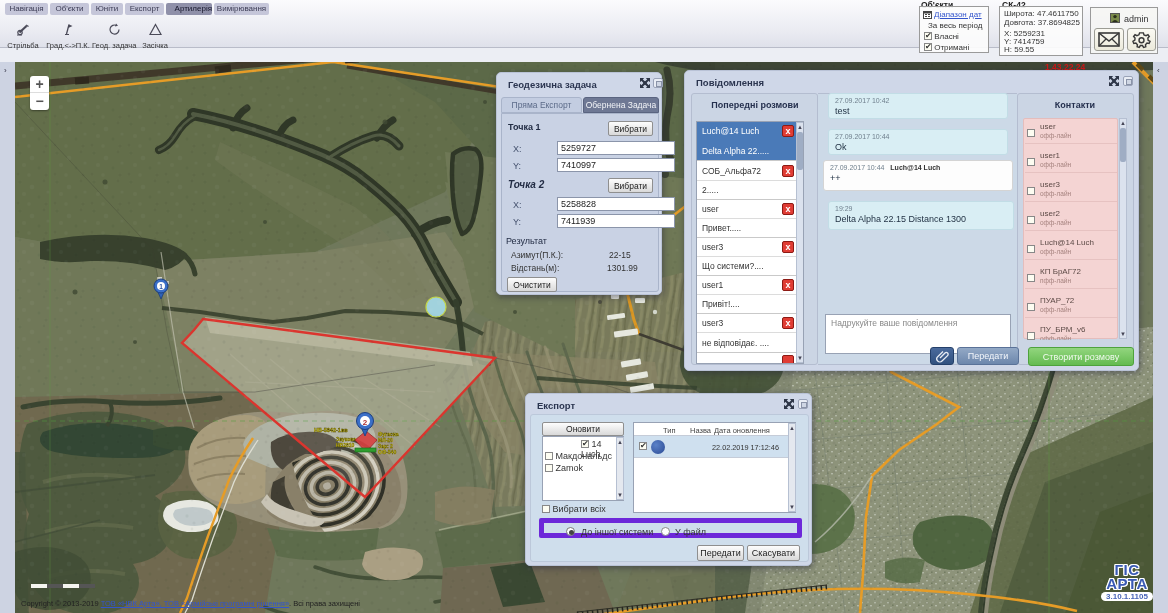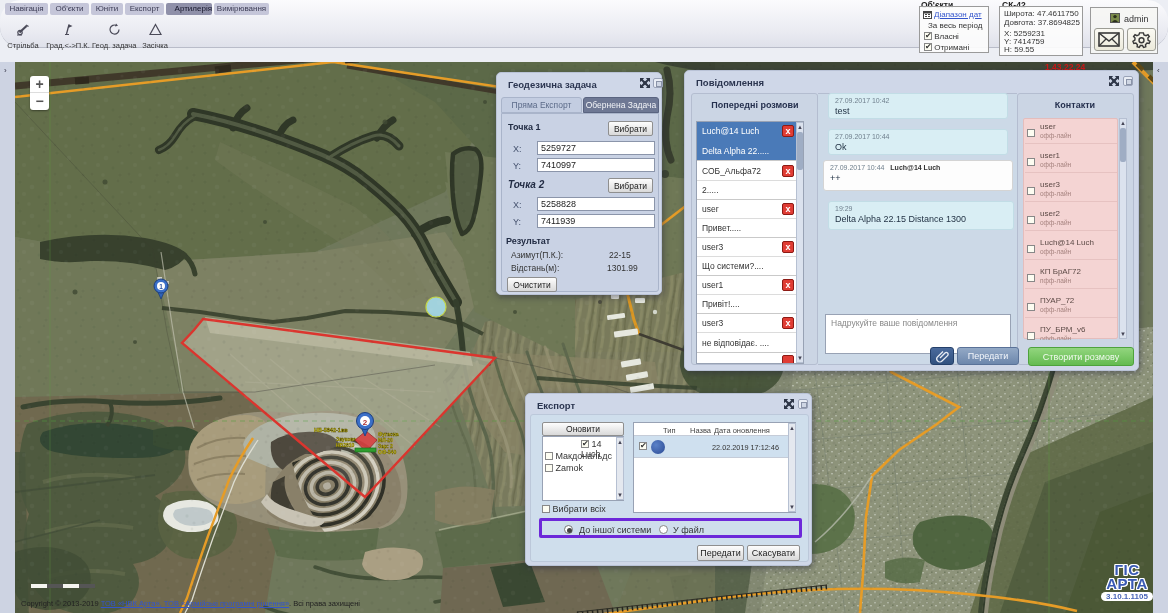--- a/index.html
+++ b/index.html
@@ -2,21 +2,21 @@
 <html><head>
 <meta charset="utf-8">
 <style>
   * { margin:0; padding:0; box-sizing:border-box; }
   html,body { width:1168px; height:613px; overflow:hidden; font-family:"Liberation Sans", sans-serif; }
   body { position:relative; background:#eceef4; }
   .abs { position:absolute; }
 
   
   #toolbar { position:absolute; left:0; top:0; width:1168px; height:48px;
-    background:linear-gradient(#fbfbfd,#e9eaf1 70%,#dfe1ea); border-bottom:1px solid #b9bcc9;border-radius:21px; }
+    background:linear-gradient(#fbfbfd,#e9eaf1 70%,#dfe1ea); border-bottom:1px solid #b9bcc9; }
   .menu { position:absolute; top:3px; height:12px; background:#c5c6d9; border-radius:2px;
     font-size:8px; color:#3c3c55; line-height:12px; text-align:center; }
   .menu.act { background:#8f90a9; color:#15152a; }
   .ticon { position:absolute; text-align:center; color:#3a3a46; }
   .ticon .lbl { font-size:7.5px; color:#333; margin-top:1px; white-space:nowrap; }
 
   
   .plabel { position:absolute; font-size:8.5px; font-weight:bold; color:#222; }
   .pbox { position:absolute; background:rgba(252,252,252,0.92); border:1px solid #9a9a9a; font-size:8px; color:#333; }
   .chk { display:inline-block; width:8px; height:8px; border:1px solid #888; background:#fdfdf2; vertical-align:-1px; position:relative; }
@@ -34,21 +34,21 @@
 
   
   .dlg { position:absolute; z-index:5; background:#cfd7e8; border-radius:5px; box-shadow:1px 2px 7px rgba(40,40,60,.55);
          border:1px solid #b9c2d6; }
   .dtitle { position:absolute; left:11px; top:6px; font-size:9.5px; font-weight:bold; color:#2b3550; }
   .dico { position:absolute; top:5px; width:10px; height:10px; }
   .dico.win { background:#e9edf5; border:1px solid #9aa3b8; border-radius:2px; }
   .dico.win:before { content:""; position:absolute; left:2px; top:2px; width:4px; height:4px; border:1px solid #8a93a8; background:#cfd6e4; }
   .btn { position:absolute; background:linear-gradient(#fdfdfd,#d9d9d9); border:1px solid #8f8f8f; border-radius:2px;
          font-size:8.5px; color:#222; text-align:center; font-family:"Liberation Sans",sans-serif; }
-  .inp { position:absolute; background:#fff; border:1px solid #8b95aa; font-size:9px; color:#222; padding:1px 0 0 3px; }
+  .inp { position:absolute; background:#fff; border:1px solid #8b95aa; font-size:9px; color:#222; padding:1px 0 0 3px;margin-left:20px; }
 
   
   .convname { font-size:8.5px; color:#333; }
   .xbtn { position:absolute; right:2px; top:3px; width:12px; height:12px; background:#e03c34; border:1px solid #8d1a14;
           border-radius:2px; color:#fff; font-size:9px; line-height:11px; text-align:center; font-weight:bold; }
   .bubble { position:absolute; background:#d9eef4; border-radius:3px; border:1px solid #c2dde6; }
   .bdate { font-size:7px; color:#70808e; padding:3px 0 0 6px; }
   .btext { font-size:9px; color:#243446; padding:2px 0 0 6px; }
   .sbar { position:absolute; width:8px; background:#dbe2ee; border:1px solid #b6c0d2; }
   .sthumb { position:absolute; left:0px; width:6px; background:#9fadc4; border-radius:2px; }
@@ -464,21 +464,21 @@
   <div class="abs" style="left:16px;top:88px;font-size:9px;color:#44516d;">Y:</div>
   <div class="inp" style="left:40px;top:85px;width:118px;height:14px;">7410997</div>
 
   <div class="abs" style="left:11px;top:106px;font-size:10px;font-weight:bold;color:#222c44;font-style:italic;">Точка 2</div>
   <div class="btn" style="left:111px;top:105px;width:45px;height:15px;line-height:14px;">Вибрати</div>
   <div class="abs" style="left:16px;top:127px;font-size:9px;color:#44516d;">X:</div>
   <div class="inp" style="left:40px;top:124px;width:118px;height:14px;">5258828</div>
   <div class="abs" style="left:16px;top:144px;font-size:9px;color:#44516d;">Y:</div>
   <div class="inp" style="left:40px;top:141px;width:118px;height:14px;">7411939</div>
 
-  <div class="abs" style="left:9px;top:163px;font-size:9px;font-weight:bold;color:#222c44;">Результат</div>
+  <div class="abs" style="left:9px;top:163px;font-size:9px;font-weight:normal;color:#222c44;">Результат</div>
   <div class="abs" style="left:14px;top:177px;font-size:8.5px;color:#333;">Азимут(П.К.):</div>
   <div class="abs" style="left:112px;top:177px;font-size:8.5px;color:#333;">22-15</div>
   <div class="abs" style="left:14px;top:190px;font-size:8.5px;color:#333;">Відстань(м):</div>
   <div class="abs" style="left:110px;top:190px;font-size:8.5px;color:#333;">1301.99</div>
   <div class="btn" style="left:10px;top:204px;width:50px;height:15px;line-height:14px;">Очистити</div>
 </div>
 
 <div class="dlg" id="dlgMsg" style="left:684px;top:70px;width:455px;height:301px;">
   <div class="dtitle">Повідомлення</div>
   <svg class="dico" style="left:424px;" viewBox="0 0 10 10">
@@ -644,21 +644,21 @@
     <span class="chk c" style="position:absolute;left:5px;top:6px;"></span>
     <span style="position:absolute;left:17px;top:4px;width:14px;height:14px;border-radius:50%;background:radial-gradient(circle at 5px 5px,#5a82c8,#2c4a94);"></span>
     <span style="position:absolute;left:78px;top:7px;font-size:7.3px;color:#333;white-space:nowrap;">22.02.2019 17:12:46</span>
   </div>
   <div class="sbar" style="left:154px;top:0;height:89px;background:#e4e8ef;">
     <div class="sarr" style="top:0;">▲</div>
     <div class="sarr" style="bottom:0;">▼</div>
   </div>
 </div>
 
-<div class="abs" style="left:13px;top:124px;width:263px;height:20px;border:3px solid #6d28d9;border-radius:2px;">
+<div class="abs" style="left:13px;top:124px;width:263px;height:20px;border:5px solid #6d28d9;border-radius:2px;">
   <span style="position:absolute;left:22px;top:4px;width:9px;height:9px;border-radius:50%;background:#fff;border:1px solid #777;"></span>
   <span style="position:absolute;left:25px;top:7px;width:5px;height:5px;border-radius:50%;background:#444;"></span>
   <span style="position:absolute;left:37px;top:4px;font-size:9px;color:#333;">До іншої системи</span>
   <span style="position:absolute;left:117px;top:4px;width:9px;height:9px;border-radius:50%;background:#fff;border:1px solid #888;"></span>
   <span style="position:absolute;left:131px;top:4px;font-size:9px;color:#333;">У файл</span>
 </div>
 
 <div class="btn" style="left:171px;top:151px;width:47px;height:16px;line-height:15px;font-size:9px;">Передати</div>
 <div class="btn" style="left:221px;top:151px;width:53px;height:16px;line-height:15px;font-size:9px;">Скасувати</div>
 

